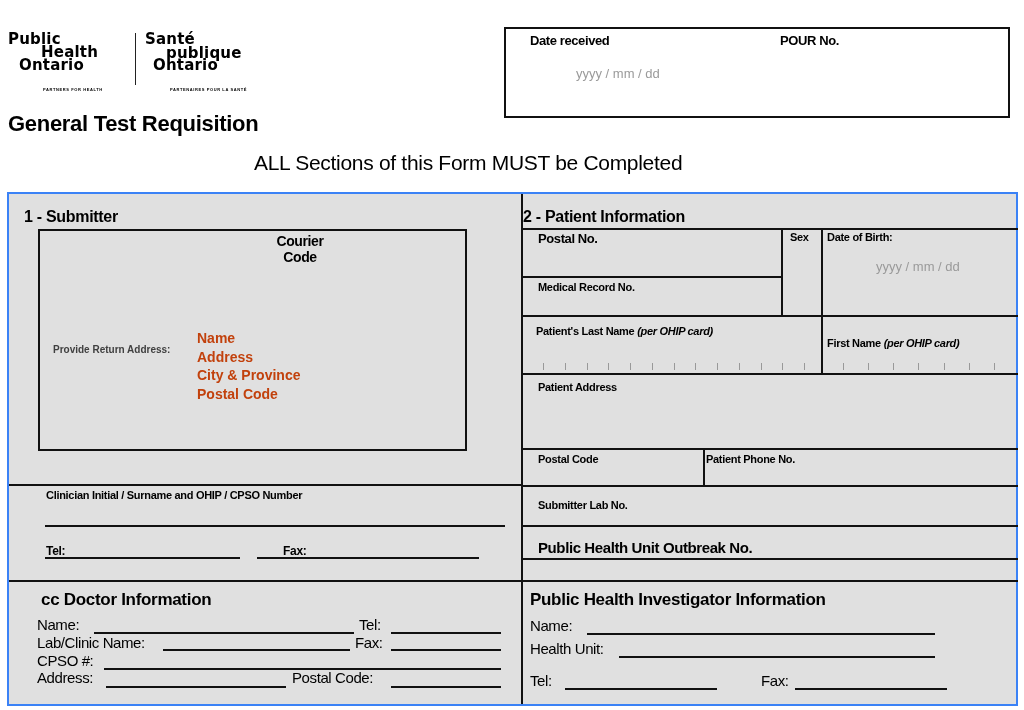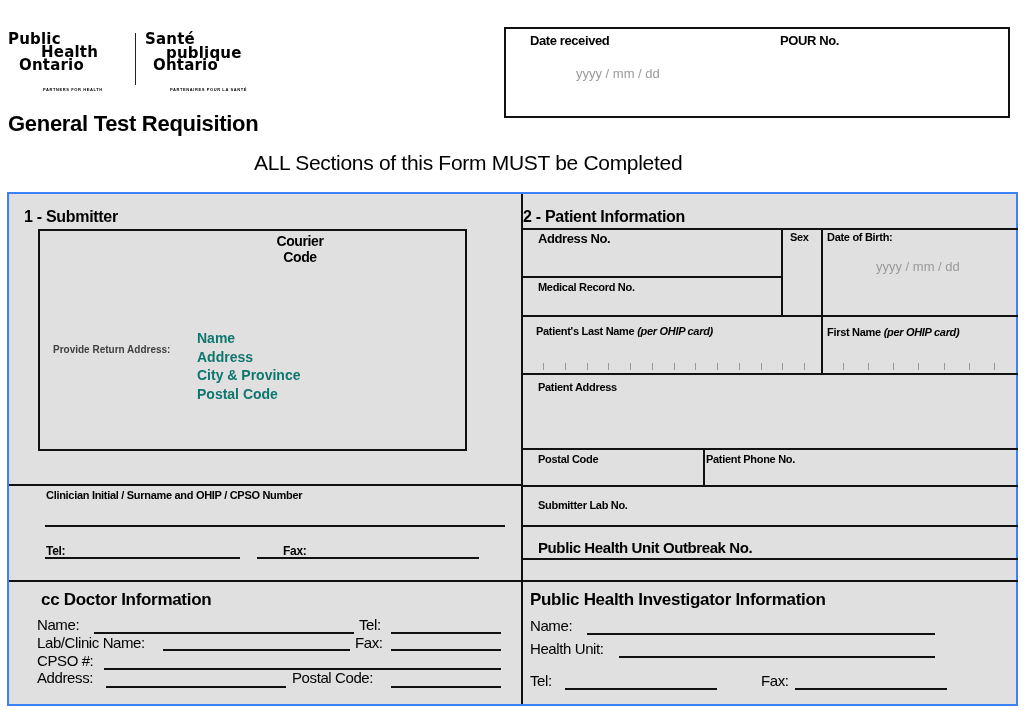--- a/index.html
+++ b/index.html
@@ -23,21 +23,21 @@
   
   .form { background: #e0e0e0; border: 2px solid #3b82f6; text-decoration: underline; }
   .bl { border-left: 2px solid #111; }
   .bt { border-top: 2px solid #111; }
   .box { border: 2px solid #111; }
   .hline { height: 0; border-top: 2px solid #111; }
   .sec-title { font-weight: bold; font-size: 16px; letter-spacing: -0.3px; white-space: nowrap; }
   .small-lbl { font-weight: bold; font-size: 11px; letter-spacing: -0.3px; white-space: nowrap; }
   .italic { font-style: italic; }
   .grey-lbl { color: #404040; font-weight: bold; font-size: 10px; white-space: nowrap; margin-top: 43px; }
-  .grey-lines { color: #0f766e; font-weight: bold; font-size: 14px; line-height: 18.5px; white-space: nowrap; }
+  .grey-lines { color: #c2410c; font-weight: bold; font-size: 14px; line-height: 18.5px; white-space: nowrap; }
   .field-lbl { font-size: 15px; font-weight: bold; letter-spacing: -0.4px; white-space: nowrap; text-align: right; }
   .field-lbl.n { font-weight: normal; font-size: 15px; }
   .uline { height: 0; border-top: 2px solid #111; }
   .tick-row { display: flex; justify-content: space-between; }
   .tick { width: 1px; height: 7px; background: #999; }
 </style>
 </head>
 <body>
 
 <div class="abs" style="left:8px; top:33px; width:270px; height:62px;">
@@ -91,21 +91,21 @@
   <div class="abs small-lbl" style="left:37px; top:350px; font-size:12px;">Tel:</div>
   <div class="abs uline" style="left:36px; top:363px; width:195px;"></div>
   <div class="abs small-lbl" style="left:274px; top:350px; font-size:12px;">Fax:</div>
   <div class="abs uline" style="left:248px; top:363px; width:222px;"></div>
 
   <div class="abs sec-title" style="left:514px; top:14px;">2 - Patient Information</div>
 
   <div class="abs bt" style="left:512px; top:34px; width:497px;"></div>
 
   <div class="abs" style="left:514px; top:36px; width:258px; height:47px;">
-    <div class="abs lbl" style="left:15px; top:1px; font-size:13px;">Address No.</div>
+    <div class="abs lbl" style="left:15px; top:1px; font-size:13px;">Postal No.</div>
   </div>
   <div class="abs hline" style="left:512px; top:82px; width:262px;"></div>
   <div class="abs" style="left:514px; top:84px; width:258px; height:37px;">
     <div class="abs small-lbl" style="left:15px; top:3px;">Medical Record No.</div>
   </div>
   <div class="abs bl" style="left:772px; top:34px; height:89px; width:0;"></div>
 
   <div class="abs" style="left:774px; top:36px; width:38px; height:85px;">
     <div class="abs small-lbl" style="left:7px; top:1px;">Sex</div>
   </div>
@@ -132,21 +132,21 @@
         <span class="tick"></span>
         <span class="tick"></span>
         <span class="tick"></span>
         <span class="tick"></span>
         <span class="tick"></span>
         <span class="tick"></span>
         <span class="tick"></span>
     </div>
   </div>
   <div class="abs" style="left:814px; top:123px; width:195px; height:56px;">
-    <div class="abs small-lbl" style="left:4px; top:9px;">
+    <div class="abs small-lbl" style="left:4px; top:20px;">
       <span>First Name</span>
       <span class="italic">(per OHIP card)</span>
     </div>
     <div class="abs tick-row" style="left:20px; top:46px; width:152px;">
       <span class="tick"></span>
         <span class="tick"></span>
         <span class="tick"></span>
         <span class="tick"></span>
         <span class="tick"></span>
         <span class="tick"></span>

